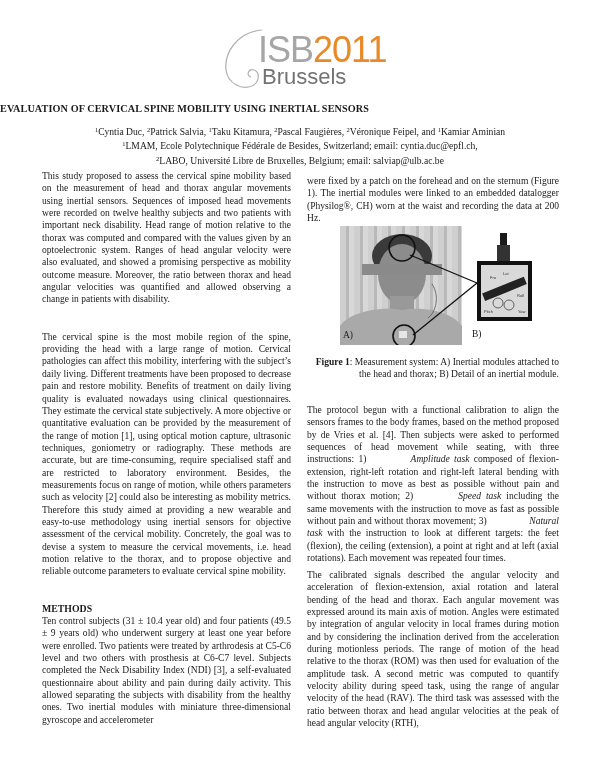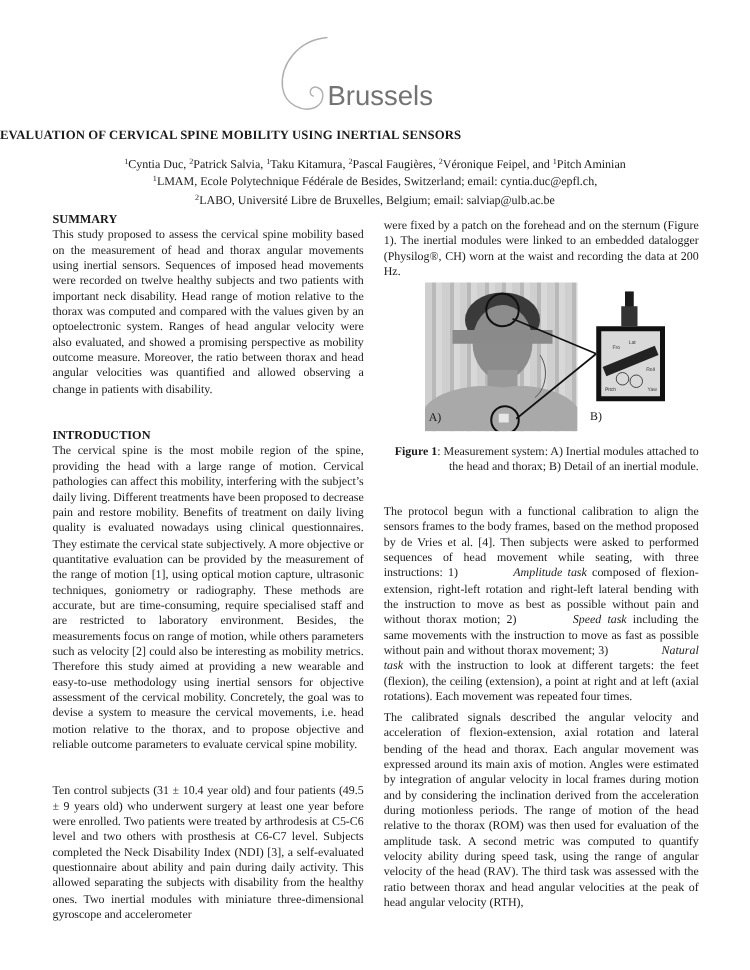--- a/index.html
+++ b/index.html
@@ -35,40 +35,40 @@
   .caption { position:absolute; left:307px; top:356px; width:252px; font-size:9.55px; line-height:12.35px;text-align:right; }
   .caption b { font-weight:bold; }
 </style>
 </head>
 <body>
 
 <div class="logo">
   <svg width="60" height="70" viewBox="0 0 60 70">
     <path d="M44 6 C20 8 6 28 8 46 C10 60 24 66 34 62 C42 58 42 48 36 46 C30 44 28 52 33 53" fill="none" stroke="#b0b0b0" stroke-width="1.2"></path>
   </svg>
+  <div class="logo-isb"><span>ISB</span><span class="yr">2011</span></div>
   <div class="logo-city">Brussels</div>
 </div>
 
 <div class="title">EVALUATION OF CERVICAL SPINE MOBILITY USING INERTIAL SENSORS</div>
 
 <div class="authors">
   <div>
-    <sup>1</sup><span>Cyntia Duc, </span><sup>2</sup><span>Patrick Salvia, </span><sup>1</sup><span>Taku Kitamura, </span><sup>2</sup><span>Pascal Faugières, </span><sup>2</sup><span>Véronique Feipel, and </span><sup>1</sup><span>Pitch Aminian</span>
+    <sup>1</sup><span>Cyntia Duc, </span><sup>2</sup><span>Patrick Salvia, </span><sup>1</sup><span>Taku Kitamura, </span><sup>2</sup><span>Pascal Faugières, </span><sup>2</sup><span>Véronique Feipel, and </span><sup>1</sup><span>Kamiar Aminian</span>
   </div>
   <div><sup>1</sup><span>LMAM, Ecole Polytechnique Fédérale de Besides, Switzerland; email: cyntia.duc@epfl.ch,</span></div>
   <div><sup>2</sup><span>LABO, Université Libre de Bruxelles, Belgium; email: salviap@ulb.ac.be</span></div>
 </div>
 
 <div class="col col-left" style="top:170px;">
-  <p class="h">SUMMARY</p>
   <p>This study proposed to assess the cervical spine mobility based on the measurement of head and thorax angular movements using inertial sensors. Sequences of imposed head movements were recorded on twelve healthy subjects and two patients with important neck disability. Head range of motion relative to the thorax was computed and compared with the values given by an optoelectronic system. Ranges of head angular velocity were also evaluated, and showed a promising perspective as mobility outcome measure. Moreover, the ratio between thorax and head angular velocities was quantified and allowed observing a change in patients with disability.</p>
   <div class="gap"></div>
-  <p class="h">INTRODUCTION</p>
   <p>The cervical spine is the most mobile region of the spine, providing the head with a large range of motion.  Cervical pathologies can affect this mobility, interfering with the subject’s daily living. Different treatments have been proposed to decrease pain and restore mobility. Benefits of treatment on daily living quality is evaluated nowadays using clinical questionnaires. They estimate the cervical state subjectively. A more objective or quantitative evaluation can be provided by the measurement of the range of motion [1], using optical motion capture, ultrasonic techniques, goniometry or radiography. These methods are accurate, but are time-consuming, require specialised staff and are restricted to laboratory environment. Besides, the measurements focus on range of motion, while others parameters such as velocity [2] could also be interesting as mobility metrics. Therefore this study aimed at providing a new wearable and easy-to-use methodology using inertial sensors for objective assessment of the cervical mobility. Concretely, the goal was to devise a system to measure the cervical movements, i.e. head motion relative to the thorax, and to propose objective and reliable outcome parameters to evaluate cervical spine mobility.</p>
   <div class="gap"></div>
+  <p class="h">METHODS</p>
   <p>Ten control subjects (31 ± 10.4 year old) and four patients (49.5 ± 9 years old) who underwent surgery at least one year before were enrolled. Two patients were treated by arthrodesis at C5-C6 level and two others with prosthesis at C6-C7 level. Subjects completed the Neck Disability Index (NDI) [3], a self-evaluated questionnaire about ability and pain during daily activity. This allowed separating the subjects with disability from the healthy ones. Two inertial modules with miniature three-dimensional gyroscope and accelerometer</p>
 </div>
 
 <div class="col col-right" style="top:175px;">
   <p>were fixed by a patch on the forehead and on the sternum (Figure 1). The inertial modules were linked to an embedded datalogger (Physilog®, CH) worn at the waist and recording the data at 200 Hz.</p>
 </div>
 
 <div class="fig">
   <div class="photo">
     <svg width="122" height="119" viewBox="0 0 122 119">

